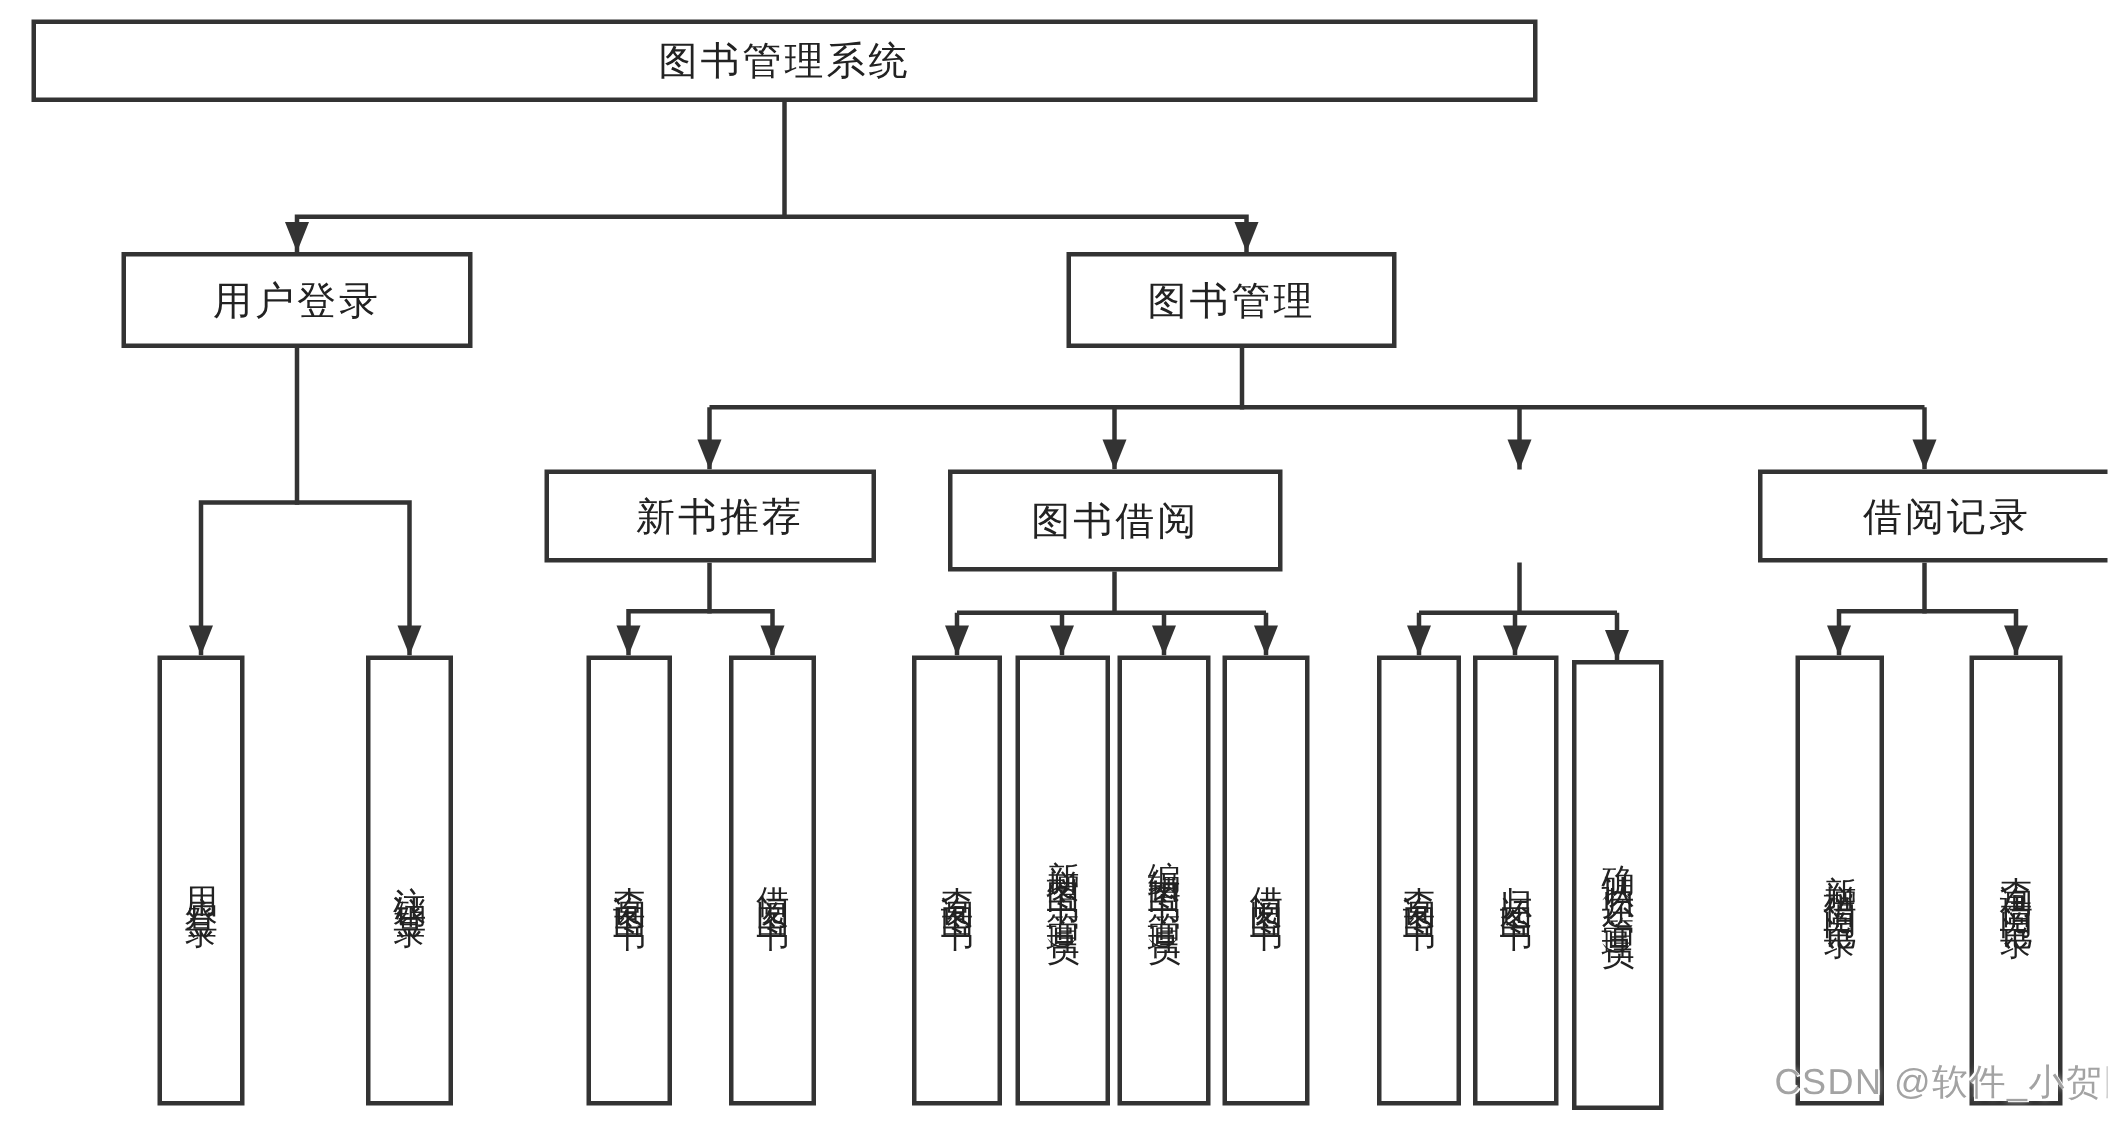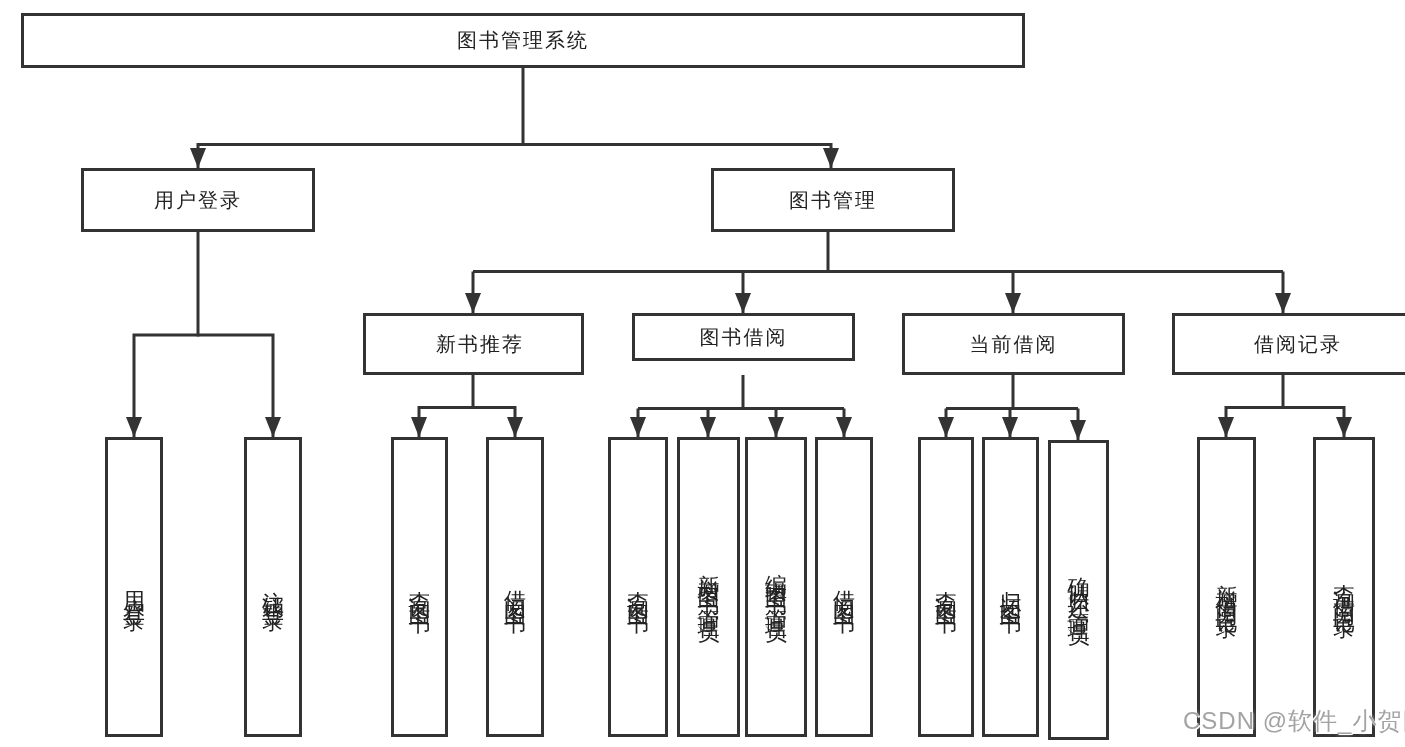--- a/index.html
+++ b/index.html
@@ -18,21 +18,21 @@
   .node {
     position: absolute;
     border: 3px solid #333333;
     background: #ffffff;
     display: flex; align-items: center; justify-content: center;
     color: #222222;
     z-index: 2;
     box-sizing: border-box;
   }
   .hnode .lbl {
-    font-size: 20px;
+    font-size: 26px;
     letter-spacing: 2px;
     white-space: nowrap;
   }
   .vnode .lbl {
     writing-mode: vertical-rl;
     text-orientation: mixed;
     font-size: 22px;
     letter-spacing: 7px;
     line-height: 1.1;
     white-space: nowrap;
@@ -107,32 +107,29 @@
     <polygon points="1336,417 1352,417 1344,437" fill="#333333" stroke="none"></polygon>
   </svg>
 
   <div class="node hnode" style="left:21px; top:13px; width:1004px; height:55px;">
     <span class="lbl">图书管理系统</span>
   </div>
 
   <div class="node hnode" style="left:81px; top:168px; width:234px; height:64px;">
     <span class="lbl">用户登录</span>
   </div>
-  <div class="node hnode" style="left:711px; top:168px; width:244px; height:64px;text-align:center;">
+  <div class="node hnode" style="left:711px; top:168px; width:220px; height:64px;text-align:center;">
     <span class="lbl">图书管理</span>
   </div>
 
   <div class="node hnode" style="left:363px; top:313px; width:221px; height:62px;padding-left:13px;">
     <span class="lbl">新书推荐</span>
   </div>
-  <div class="node hnode" style="left:632px; top:313px; width:223px; height:48px;">
+  <div class="node hnode" style="left:632px; top:313px; width:223px; height:68px;">
     <span class="lbl">图书借阅</span>
-  </div>
-  <div class="node hnode" style="left:902px; top:313px; width:223px; height:62px;">
-    <span class="lbl">当前借阅</span>
   </div>
   <div class="node hnode" style="left:1172px; top:313px; width:252px; height:62px;">
     <span class="lbl">借阅记录</span>
   </div>
 
   <div class="node vnode" style="left:105px; top:437px; width:58px; height:300px;">
     <span class="lbl">用户登录</span>
   </div>
   <div class="node vnode" style="left:244px; top:437px; width:58px; height:300px;">
     <span class="lbl">注销登录</span>

